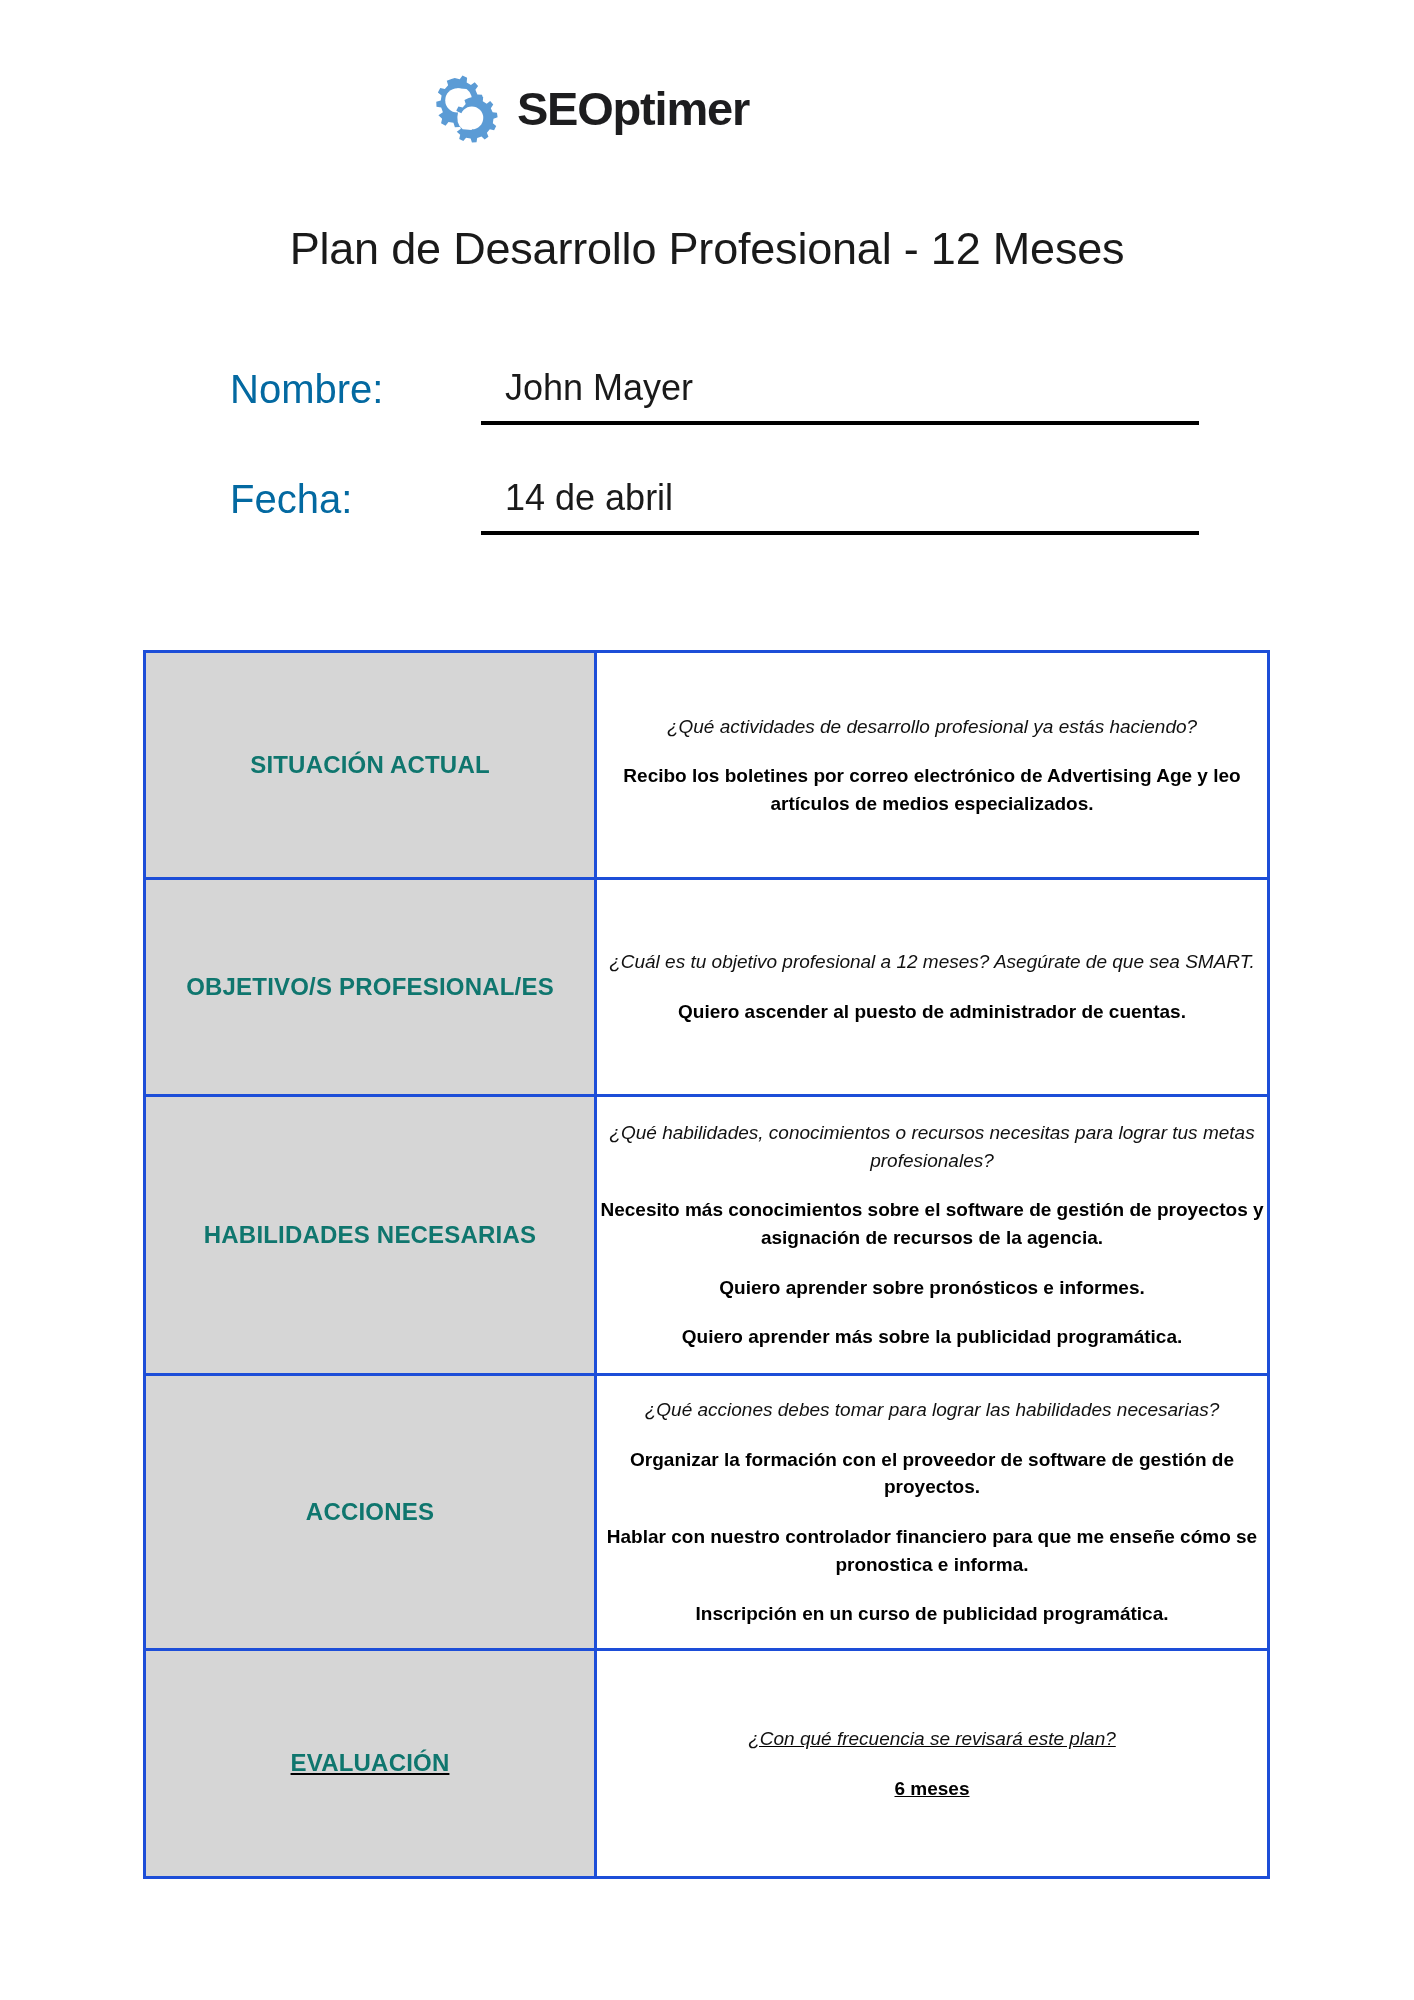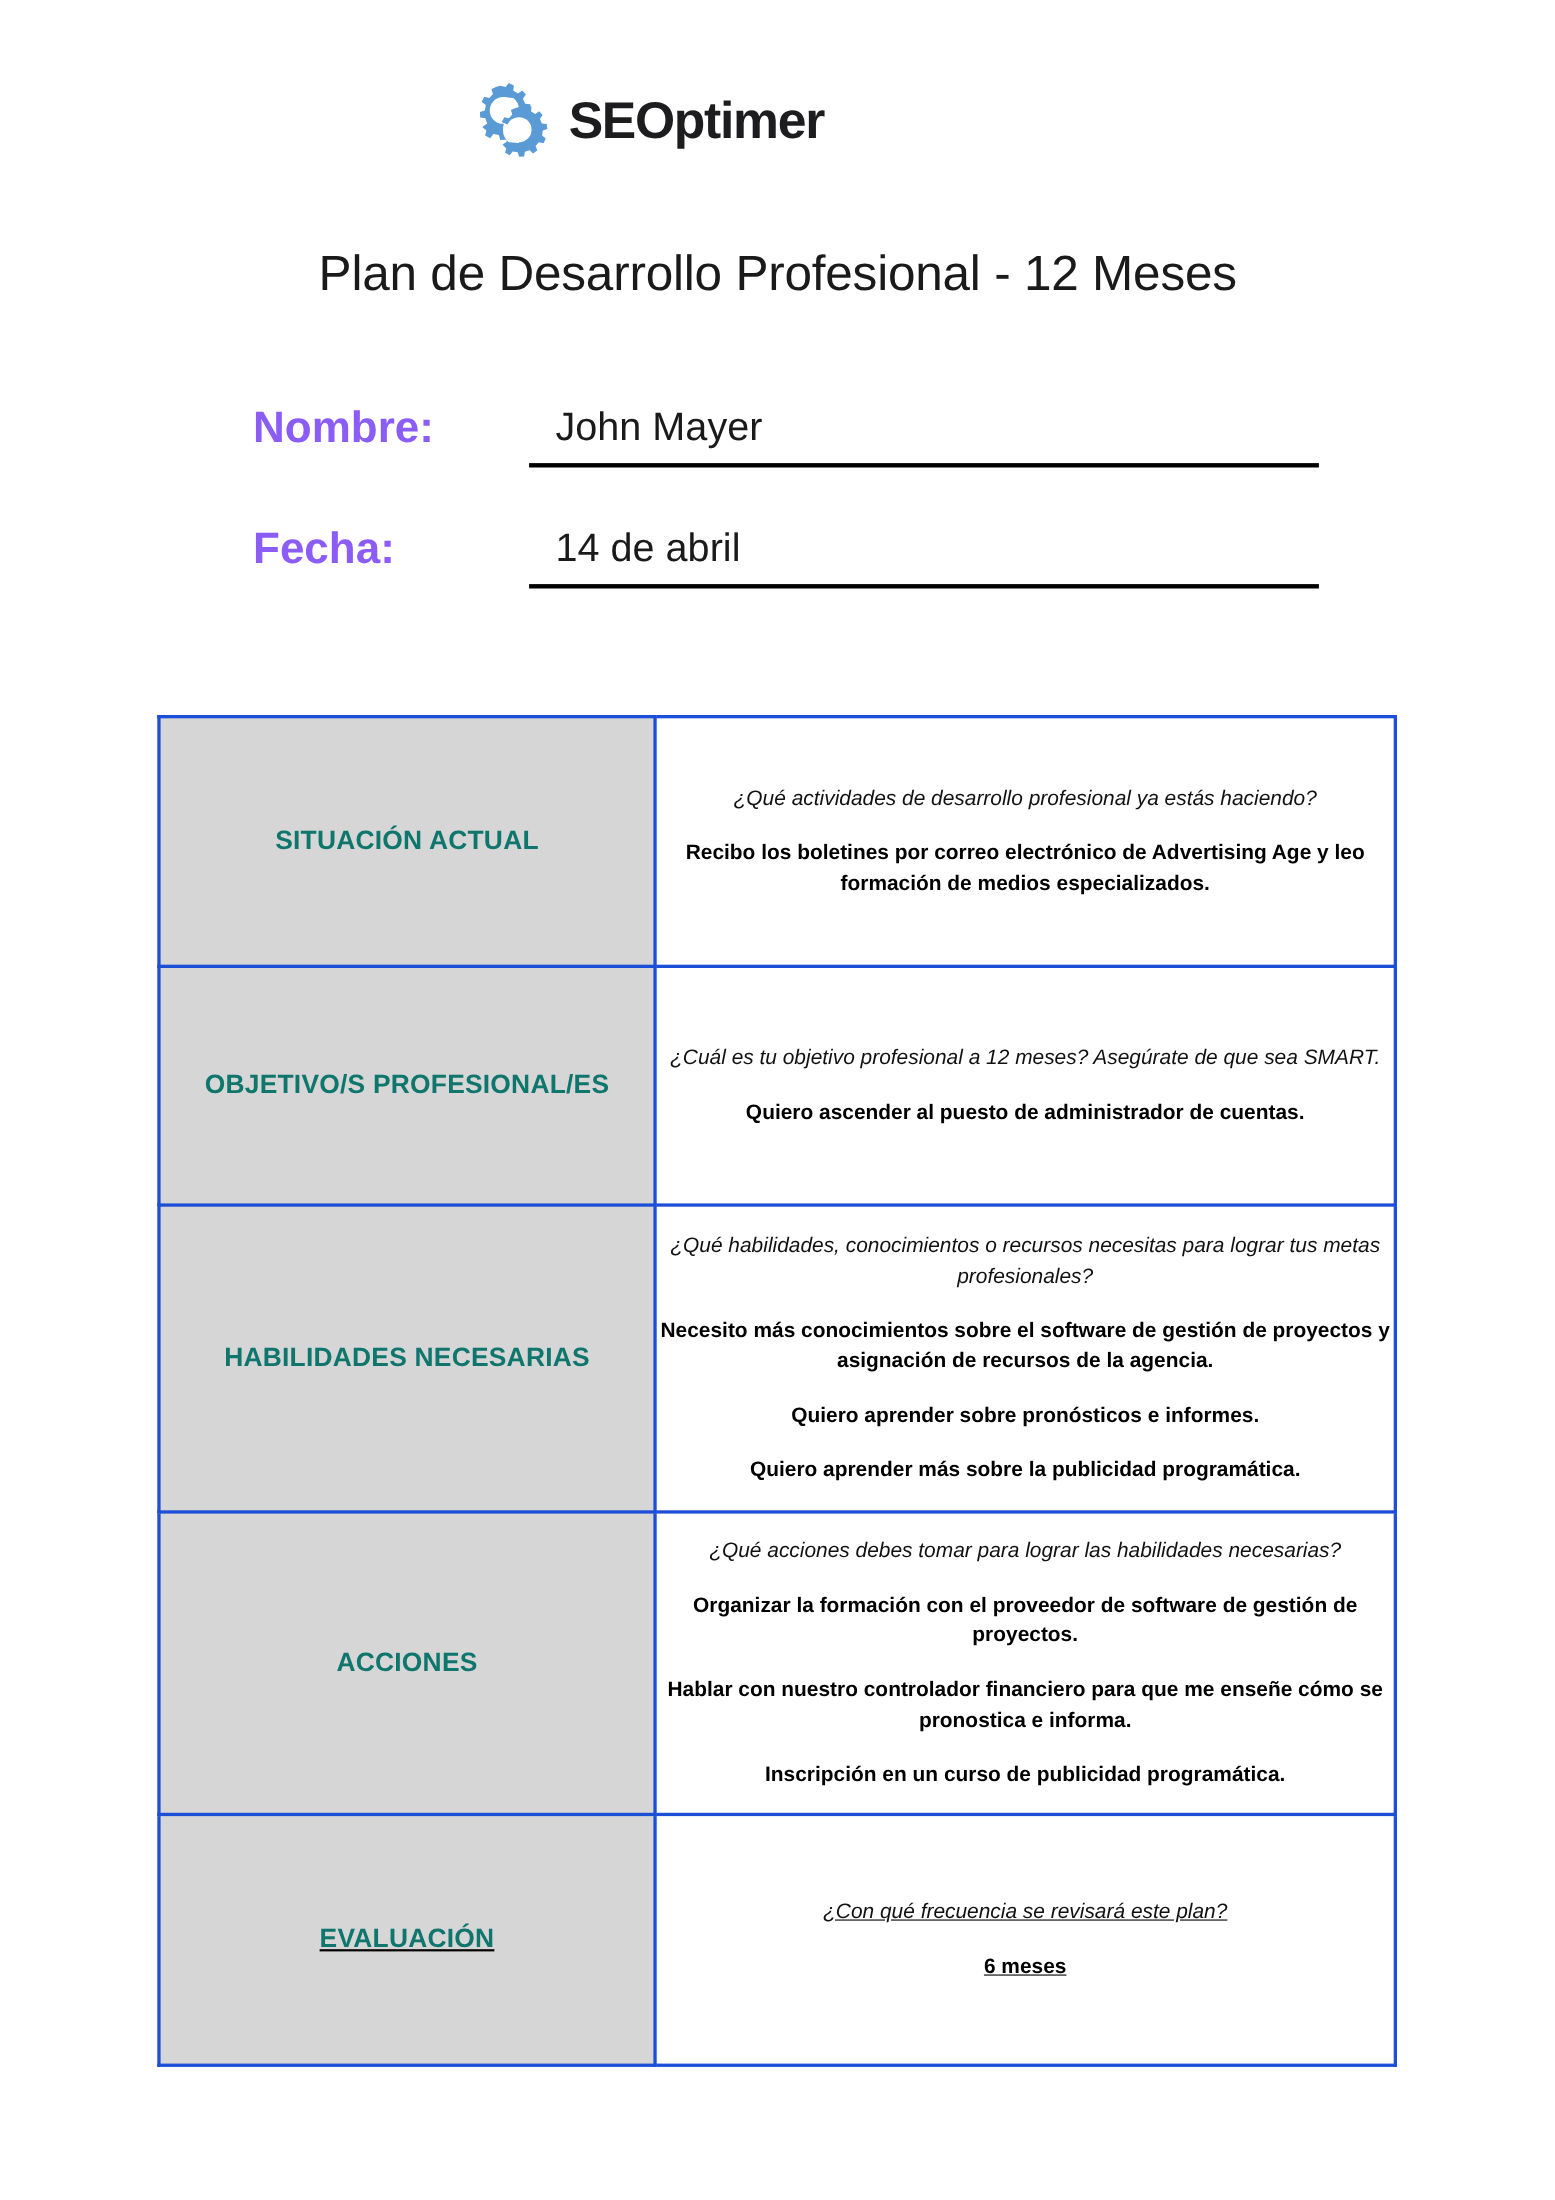--- a/index.html
+++ b/index.html
@@ -61,22 +61,22 @@
     position: absolute;
     left: 230px;
     width: 960px;
     height: 60px;
   }
   .field-label {
     position: absolute;
     left: 0;
     top: 4px;
     font-size: 40px;
-    font-weight: 700;
-    color: #8b5cf6;
+    font-weight: 400;
+    color: #0369a1;
     line-height: 1;
     white-space: nowrap;
   }
   .field-line {
     position: absolute;
     left: 251px;
     right: -9px;
     bottom: 0;
     border-bottom: 4px solid #000000;
   }
@@ -182,21 +182,21 @@
 </div>
 
 <table class="plan-table">
   <tbody>
     <tr id="row-situacion">
       <td class="cat-cell">
         <div class="cat-label">SITUACIÓN ACTUAL</div>
       </td>
       <td class="content-cell">
         <p class="prompt">¿Qué actividades de desarrollo profesional ya estás haciendo?</p>
-        <p class="answer">Recibo los boletines por correo electrónico de Advertising Age y leo formación de medios especializados.</p>
+        <p class="answer">Recibo los boletines por correo electrónico de Advertising Age y leo artículos de medios especializados.</p>
       </td>
     </tr>
 
     <tr id="row-objetivos">
       <td class="cat-cell">
         <div class="cat-label">OBJETIVO/S PROFESIONAL/ES</div>
       </td>
       <td class="content-cell">
         <p class="prompt">¿Cuál es tu objetivo profesional a 12 meses? Asegúrate de que sea SMART.</p>
         <p class="answer">Quiero ascender al puesto de administrador de cuentas.</p>

